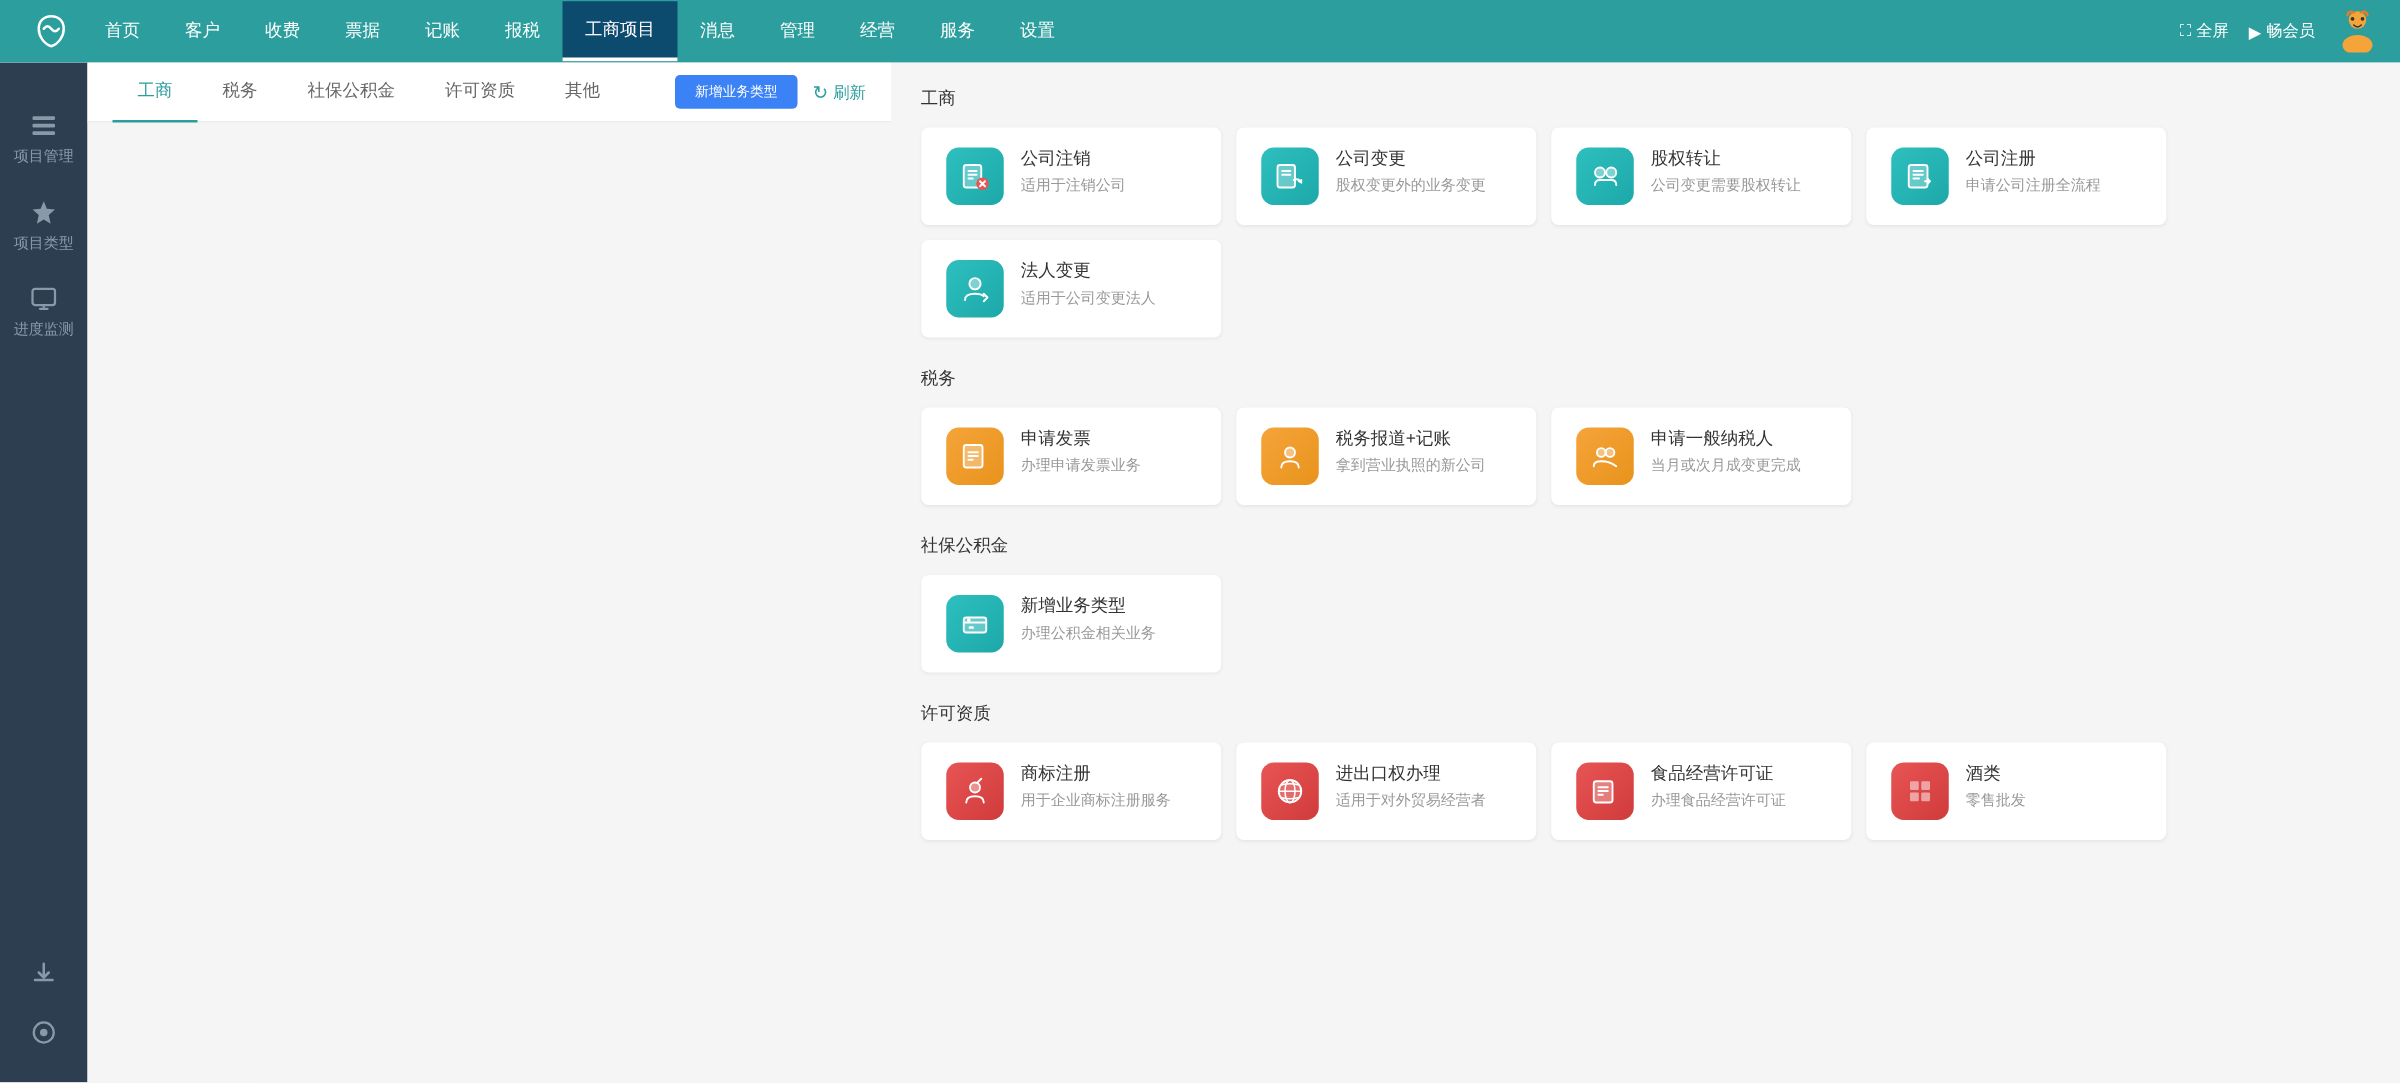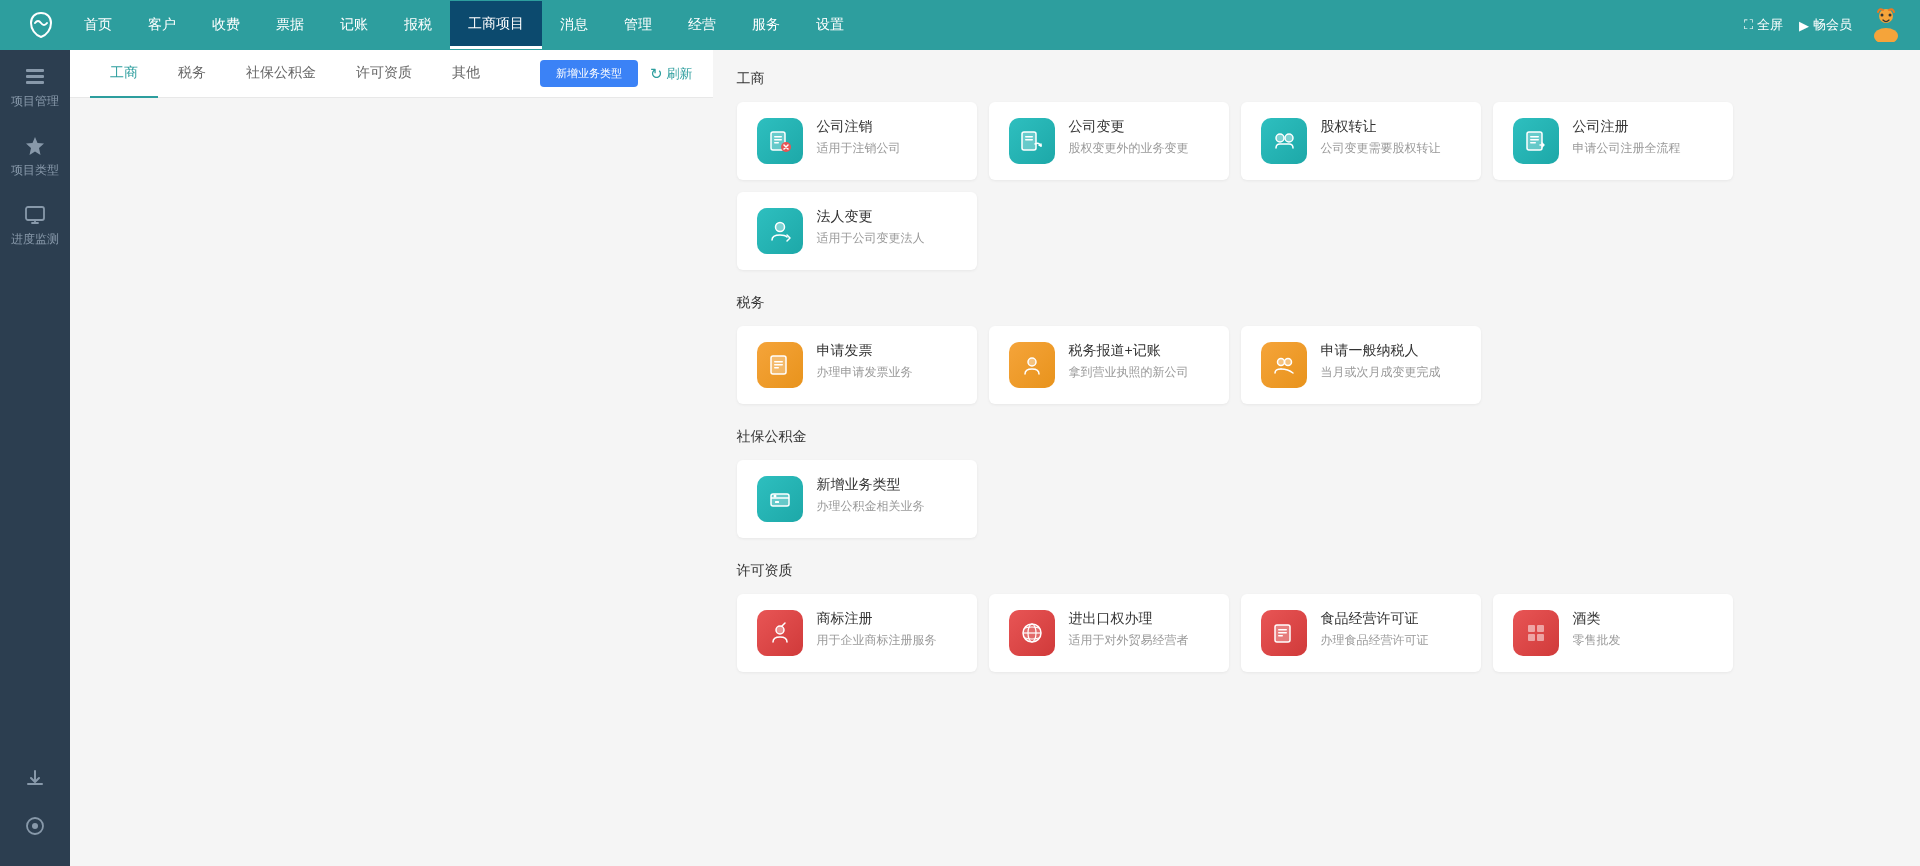--- a/index.html
+++ b/index.html
@@ -66,21 +66,21 @@
       overflow: hidden;
     }
 
     
     .sidebar {
       width: 70px;
       background: #2c3e50;
       display: flex;
       flex-direction: column;
       align-items: center;
-      padding-top: 3px;
+      padding-top: 27px;
       flex-shrink: 0;
     }
     .sidebar-item {
       width: 100%;
       display: flex;
       flex-direction: column;
       align-items: center;
       padding: 12px 0;
       color: #8899aa;
       font-size: 12px;

